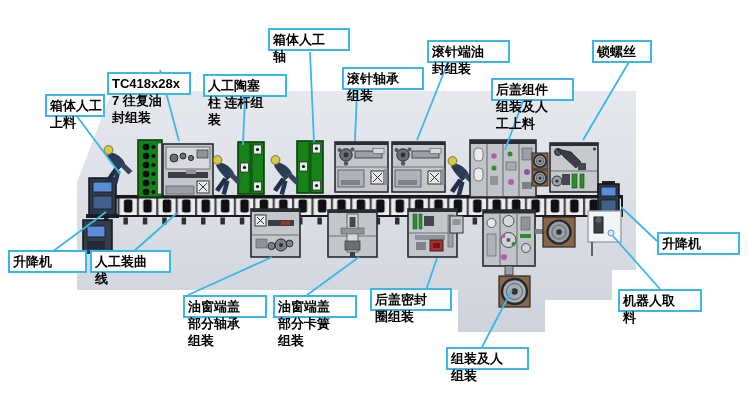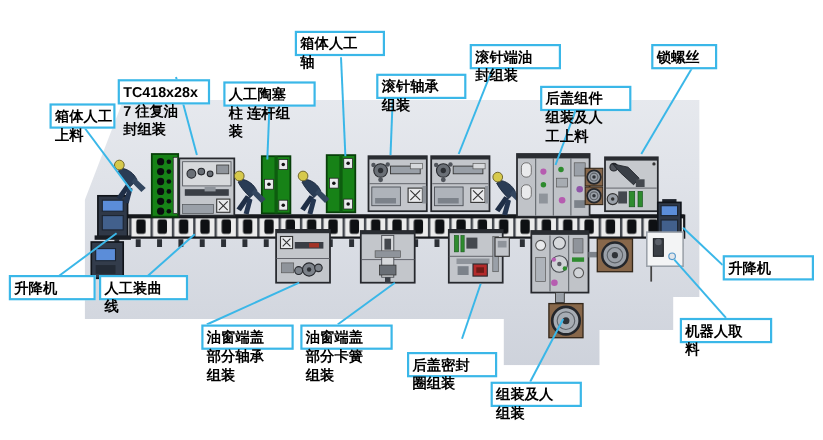--- a/index.html
+++ b/index.html
@@ -300,20 +300,20 @@
 工上料</span></div>
   <div class="lbl" style="left:8px;top:250px;width:79px;"><span>升降机</span></div>
   <div class="lbl" style="left:90px;top:250px;width:81px;"><span>人工装曲
 线</span></div>
   <div class="lbl" style="left:183px;top:295px;width:84px;"><span>油窗端盖
 部分轴承
 组装</span></div>
   <div class="lbl" style="left:273px;top:295px;width:84px;"><span>油窗端盖
 部分卡簧
 组装</span></div>
-  <div class="lbl" style="left:370px;top:320px;width:82px;"><span>后盖密封
+  <div class="lbl" style="left:370px;top:288px;width:82px;"><span>后盖密封
 圈组装</span></div>
   <div class="lbl" style="left:446px;top:347px;width:83px;"><span>组装及人
 组装</span></div>
   <div class="lbl" style="left:618px;top:289px;width:84px;"><span>机器人取
 料</span></div>
   <div class="lbl" style="left:657px;top:232px;width:83px;"><span>升降机</span></div>
 </div>
 
 </body></html>

